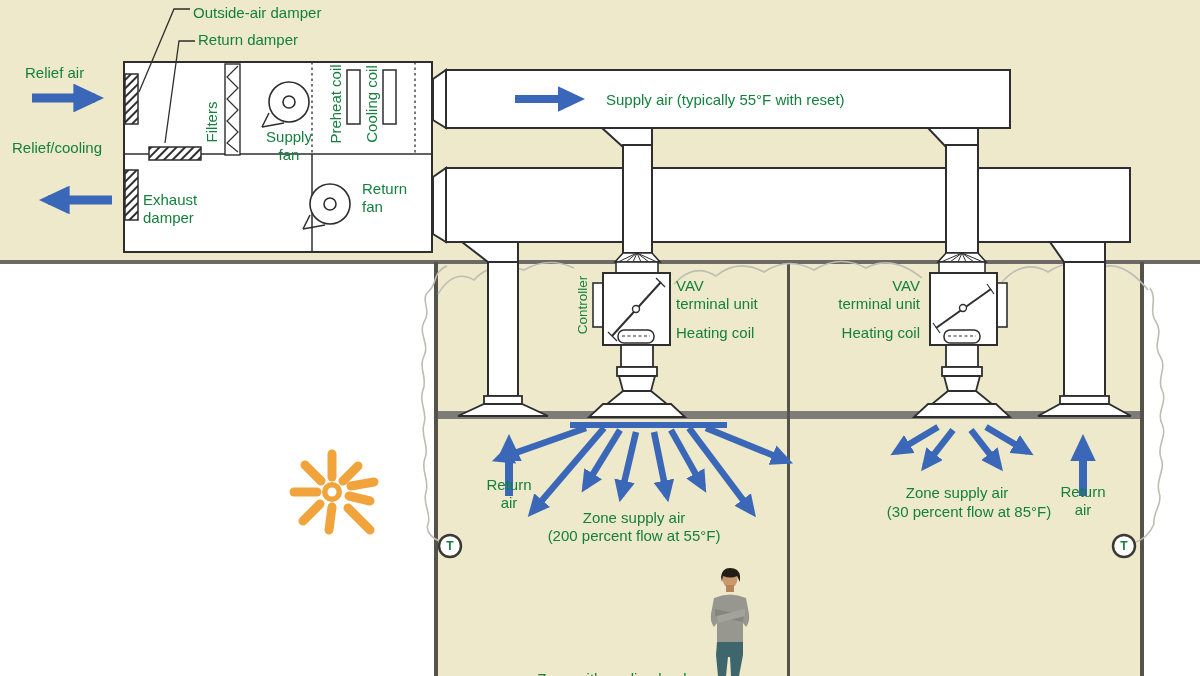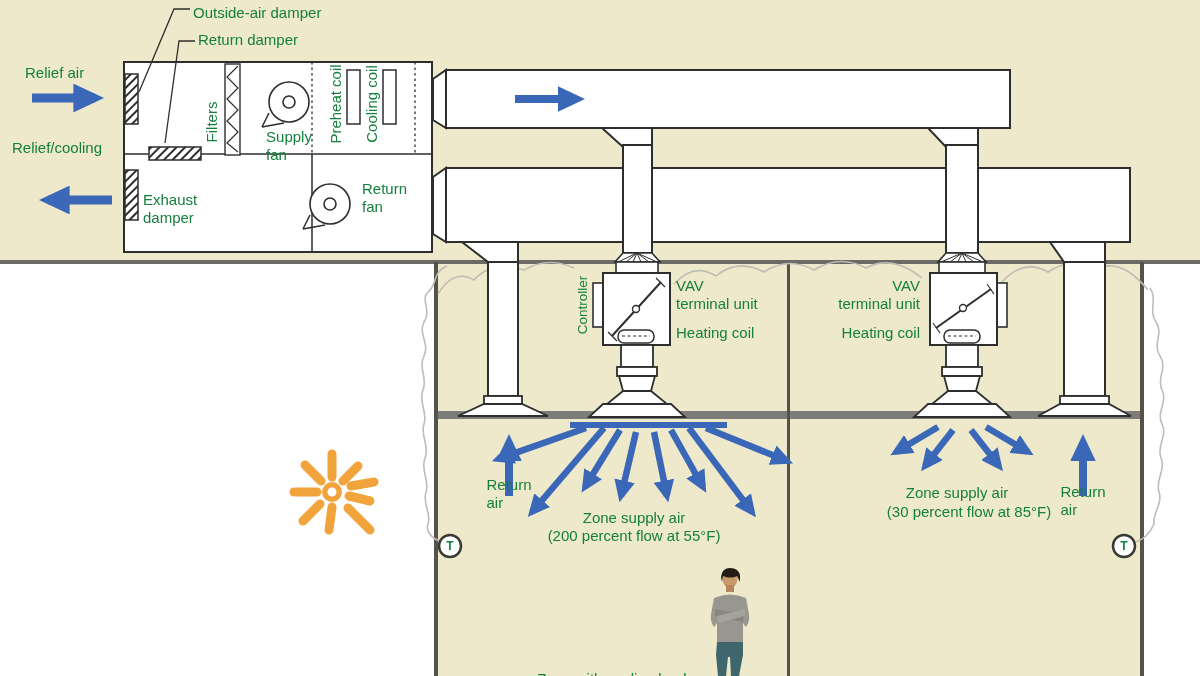--- a/index.html
+++ b/index.html
@@ -12,21 +12,21 @@
   .zonebg{left:437px;top:264px;width:706px;height:412px;background:#EDE9CA;}
   .divider{left:0;top:260px;width:1200px;height:4px;background:#6b6a66;}
   .ceiling{left:437px;top:411px;width:706px;height:8px;background:#7d7c78;}
   .wall{background:#54534b;top:262px;height:414px;width:4px;}
   .wall.left{left:434px;}
   .wall.right{left:1140px;}
   .wall.mid{left:787px;width:3px;top:264px;height:412px;}
   svg.art{position:absolute;left:0;top:0;}
   .lbl{position:absolute;font-size:15px;line-height:1.18;white-space:nowrap;}
   .pre{white-space:pre-line;}
-  .ctr{transform:translate(-50%,-50%);text-align:left;}
+  .ctr{transform:translate(-50%,-50%);text-align:center;}
   .rot{transform:translate(-50%,-50%) rotate(-90deg);white-space:nowrap;text-align:center;}
   .rightal{text-align:right;white-space:pre-line;}
   .small{font-size:13.5px;}
   .tstat{font-size:12px;font-weight:bold;}
 </style>
 </head>
 <body>
 
 <div id="stage">
 
@@ -231,20 +231,21 @@
   <div class="lbl pre" style="left:143px;top:191px">Exhaust
 damper</div>
   <div class="lbl rot" style="left:212px;top:122px">Filters</div>
   <div class="lbl ctr pre" style="left:289px;top:146px">Supply
 fan</div>
   <div class="lbl rot" style="left:336px;top:104px">Preheat coil</div>
   <div class="lbl rot" style="left:372px;top:104px">Cooling coil</div>
   <div class="lbl pre" style="left:362px;top:180px">Return
 fan</div>
 
+  <div class="lbl" style="left:606px;top:91px">Supply air (typically 55°F with reset)</div>
 
   <div class="lbl rot small" style="left:583px;top:305px">Controller</div>
   <div class="lbl pre" style="left:676px;top:277px">VAV
 terminal unit</div>
   <div class="lbl" style="left:676px;top:324px">Heating coil</div>
   <div class="lbl rightal" style="left:820px;top:277px;width:100px">VAV
 terminal unit</div>
   <div class="lbl rightal" style="left:820px;top:324px;width:100px">Heating coil</div>
 
   <div class="lbl ctr pre" style="left:509px;top:494px">Return

